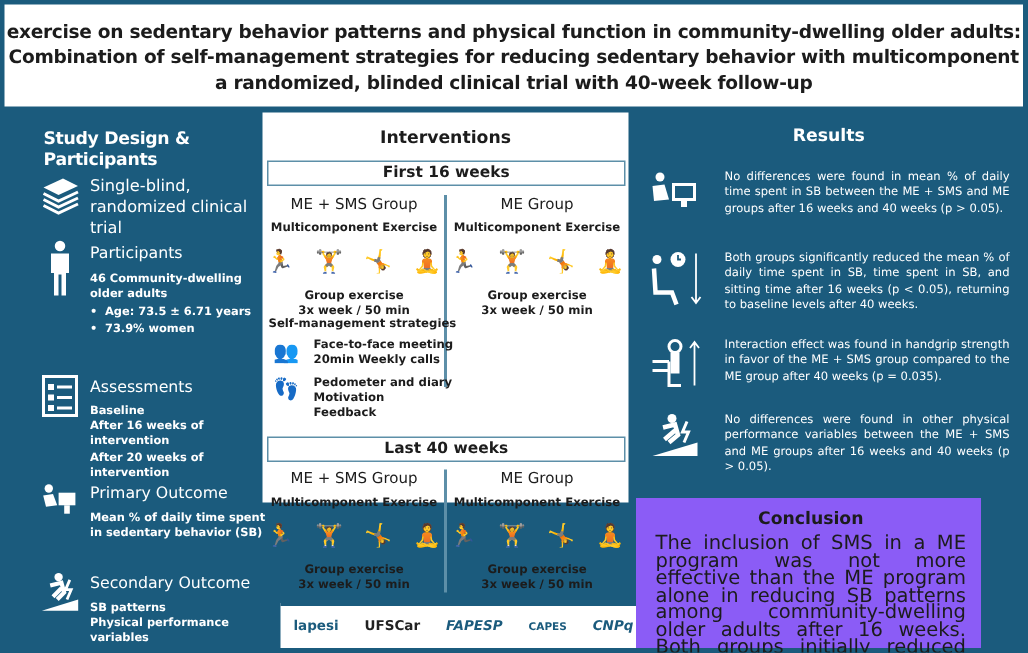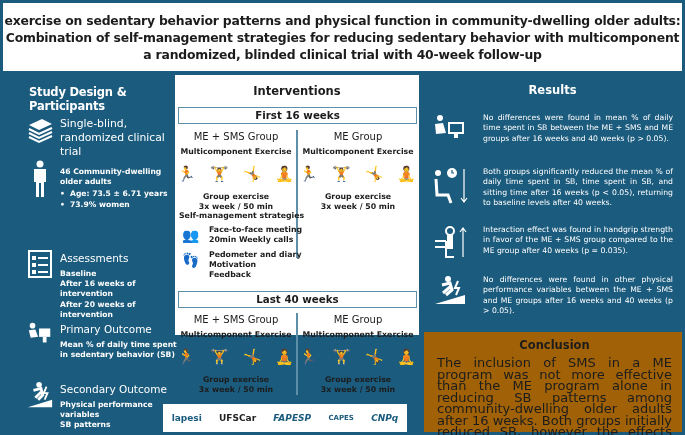--- a/index.html
+++ b/index.html
@@ -48,39 +48,39 @@
   .grp .gicons { display: flex; justify-content: center; gap: 14px; margin-top: 6px; height: 20px; }
   .grp .gicons span { font-size: 15px; line-height: 20px; }
   .grp .gex { font-size: 7.8px; line-height: 10px; margin-top: 8px; font-weight: bold; }
   .vdiv { position: absolute; left: 121px; width: 1.5px; background: #5d8fa8; }
   .sms-title { position: absolute; left: 4px; top: 190px; font-size: 7.8px; font-weight: bold; }
   .sms-row { position: absolute; left: 4px; display: flex; gap: 6px; align-items: flex-start; }
   .sms-row .sicon { width: 24px; height: 22px; font-size: 14px; text-align: center; line-height: 20px; }
   .sms-row .stext { font-size: 7.8px; line-height: 10px; font-weight: bold; }
 
   .logos {
-    position: absolute; left: 163px; top: 402px; width: 244px; height: 30px;
+    position: absolute; left: 187px; top: 402px; width: 244px; height: 30px;
     background: #fff; border-top: 2px solid #1b5b7d;
     display: flex; align-items: center; justify-content: space-around; color: #1b5b7d;
   }
   .logo { font-weight: bold; font-size: 9px; }
 
   
   .right { position: absolute; left: 420px; top: 75px; width: 265px; height: 255px; }
   .right h2 { text-align: center; font-size: 11.5px; margin-top: 8px; }
   .ritem { position: absolute; left: 0; width: 265px; }
   .ricon { position: absolute; left: 12px; width: 36px; height: 30px; }
   .rtext {
     position: absolute; left: 63px; width: 190px;
     font-size: 7.7px; line-height: 10.4px; text-align: justify;
   }
 
   .concl {
-    position: absolute; left: 424px; top: 332px; width: 258px; height: 100px;
-    background: #a16207; color: #1c1c1c; padding: 6px 10px 0 13px;
+    position: absolute; left: 424px; top: 332px; width: 230px; height: 100px;
+    background: #8b5cf6; color: #1c1c1c; padding: 6px 10px 0 13px;
   }
   .concl h2 { text-align: center; font-size: 11.5px; margin-bottom: 5px; }
   .concl p { font-size: 13px; line-height: 11.5px; text-align: justify; }
 </style>
 </head>
 <body>
 
 <div class="title-box">
   <div>exercise on sedentary behavior patterns and physical function in community-dwelling older adults:</div>
   <div>Combination of self-management strategies for reducing sedentary behavior with multicomponent</div>
@@ -97,20 +97,21 @@
     </svg>
     <div class="ltext lbig" style="top:2px;width:122px">Single-blind, randomized clinical trial</div>
   </div>
 
   <div class="litem" style="top:85px">
     <svg class="licon" style="height:38px" viewBox="0 0 28 38">
       <circle cx="14" cy="4" r="3.5" fill="#fff"></circle>
       <path d="M8 9 H20 V22 H18 V37 H15 V23 H13 V37 H10 V22 H8 Z" fill="#fff"></path>
     </svg>
     <div class="ltext" style="top:2px;width:122px">
+      <div class="lhead">Participants</div>
       <div class="lsub" style="margin-top:5px">
         <div>46 Community-dwelling older adults</div>
         <ul>
           <li>Age: 73.5 ± 6.71 years</li>
           <li>73.9% women</li>
         </ul>
       </div>
     </div>
   </div>
 
@@ -150,22 +151,22 @@
   <div class="litem" style="top:305px">
     <svg class="licon" viewBox="0 0 30 30">
       <circle cx="14" cy="4" r="3" fill="#fff"></circle>
       <path d="M8 10 L16 8 L18 15 L13 20 M16 12 L10 18" stroke="#fff" stroke-width="3" fill="none"></path>
       <path d="M22 6 L19 13 H23 L20 20" stroke="#fff" stroke-width="2" fill="none"></path>
       <path d="M2 28 L28 20 V28 Z" fill="#fff"></path>
     </svg>
     <div class="ltext" style="top:2px;width:124px">
       <div class="lhead">Secondary Outcome</div>
       <div class="lsub" style="margin-top:4px">
+        <div>SB patterns</div>
         <div>Physical performance variables</div>
-        <div>SB patterns</div>
       </div>
     </div>
   </div>
 </div>
 
 <div class="mid">
   <h2>Interventions</h2>
 
   <div class="phase" style="top:32px">First 16 weeks</div>
 

